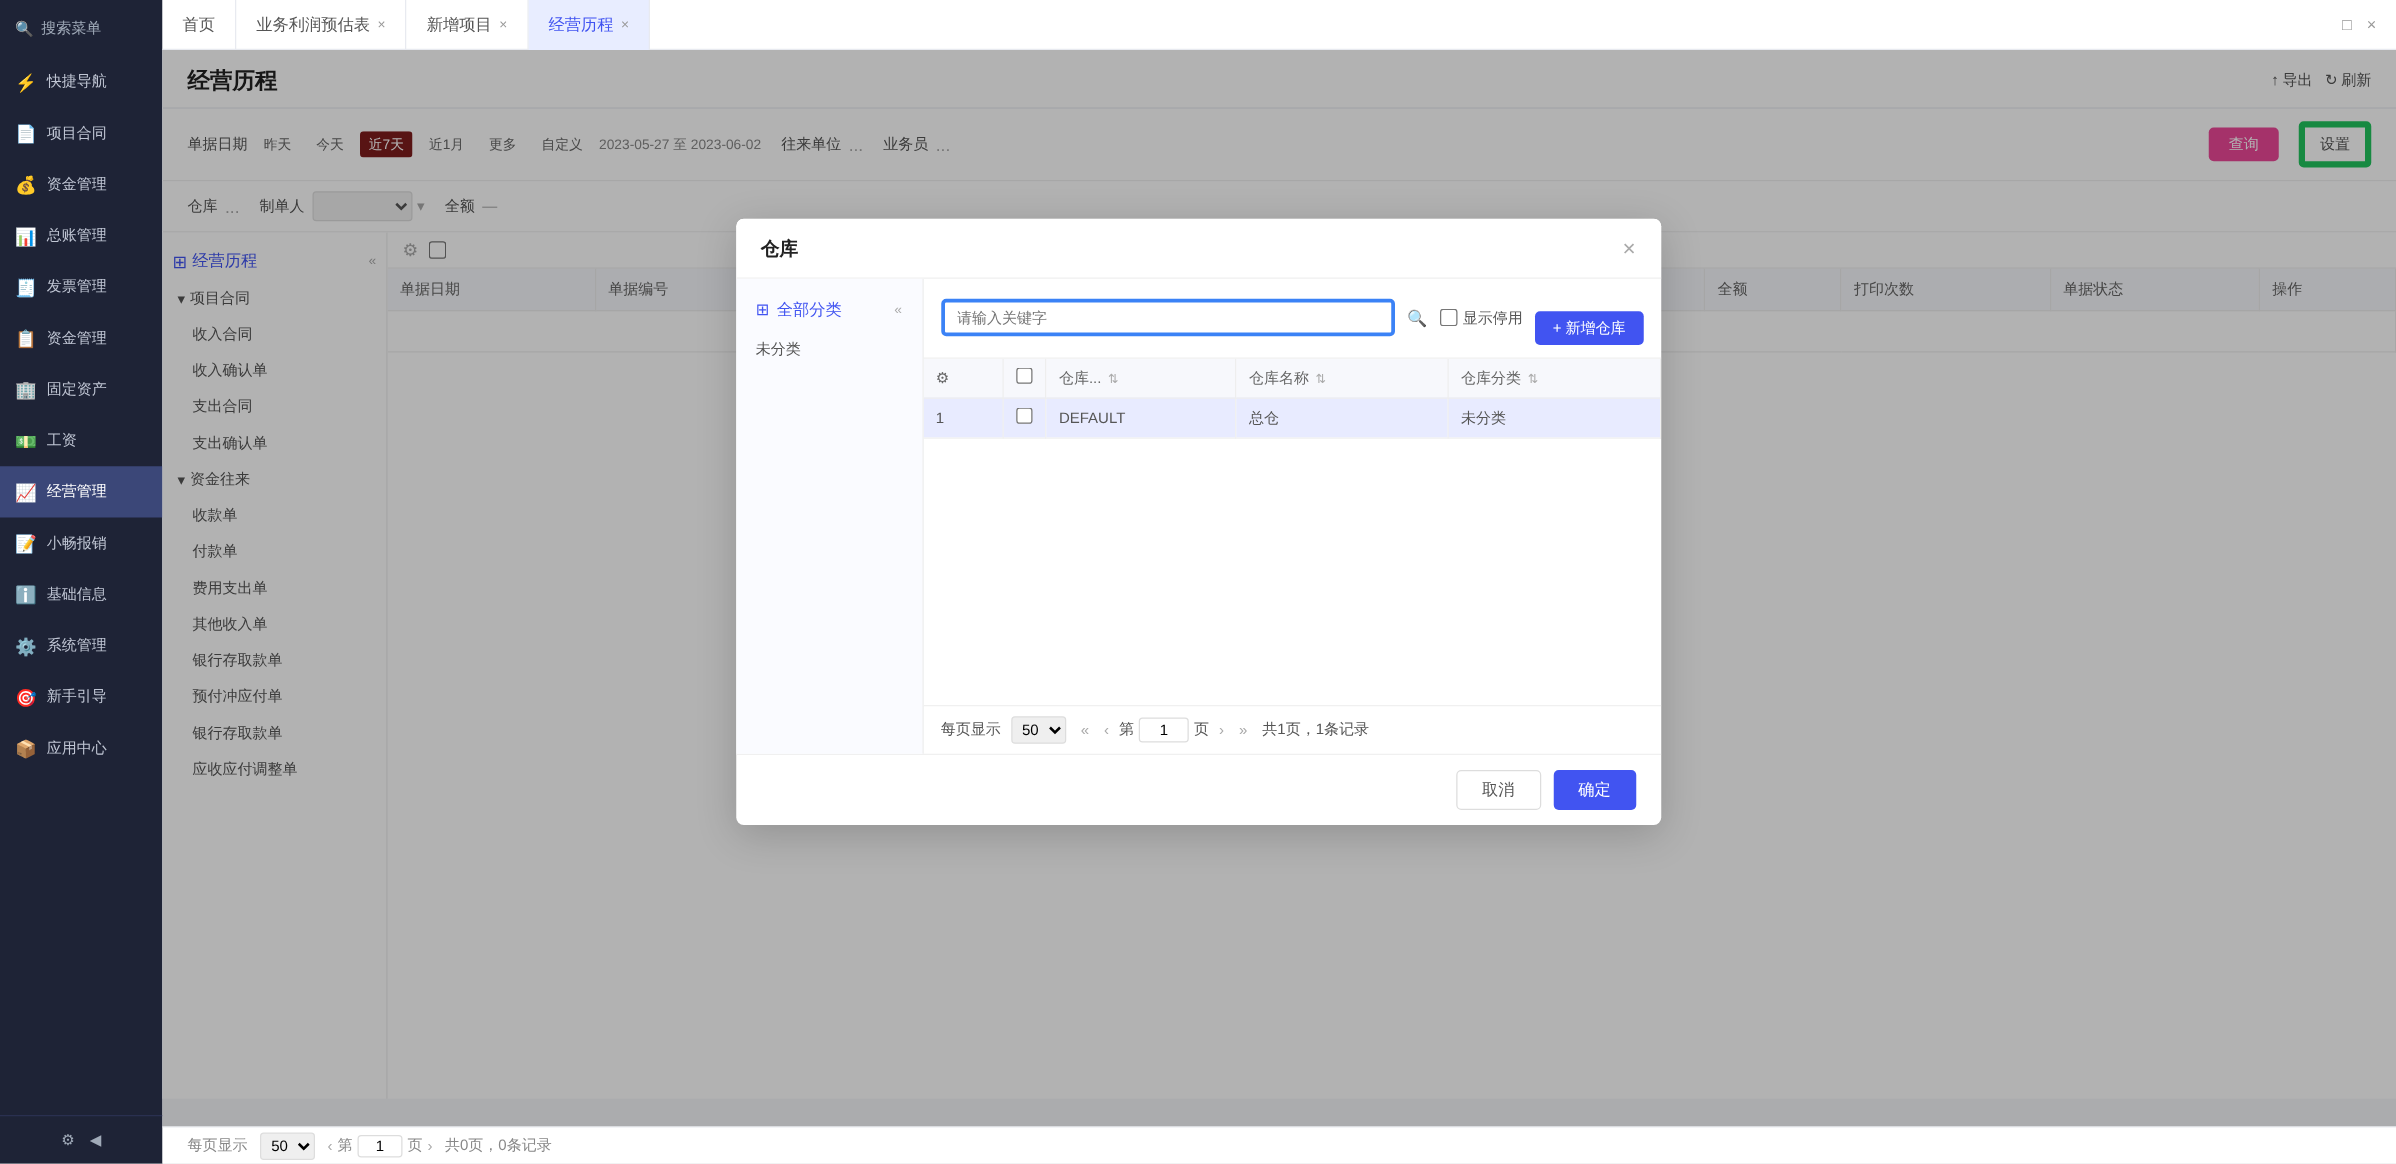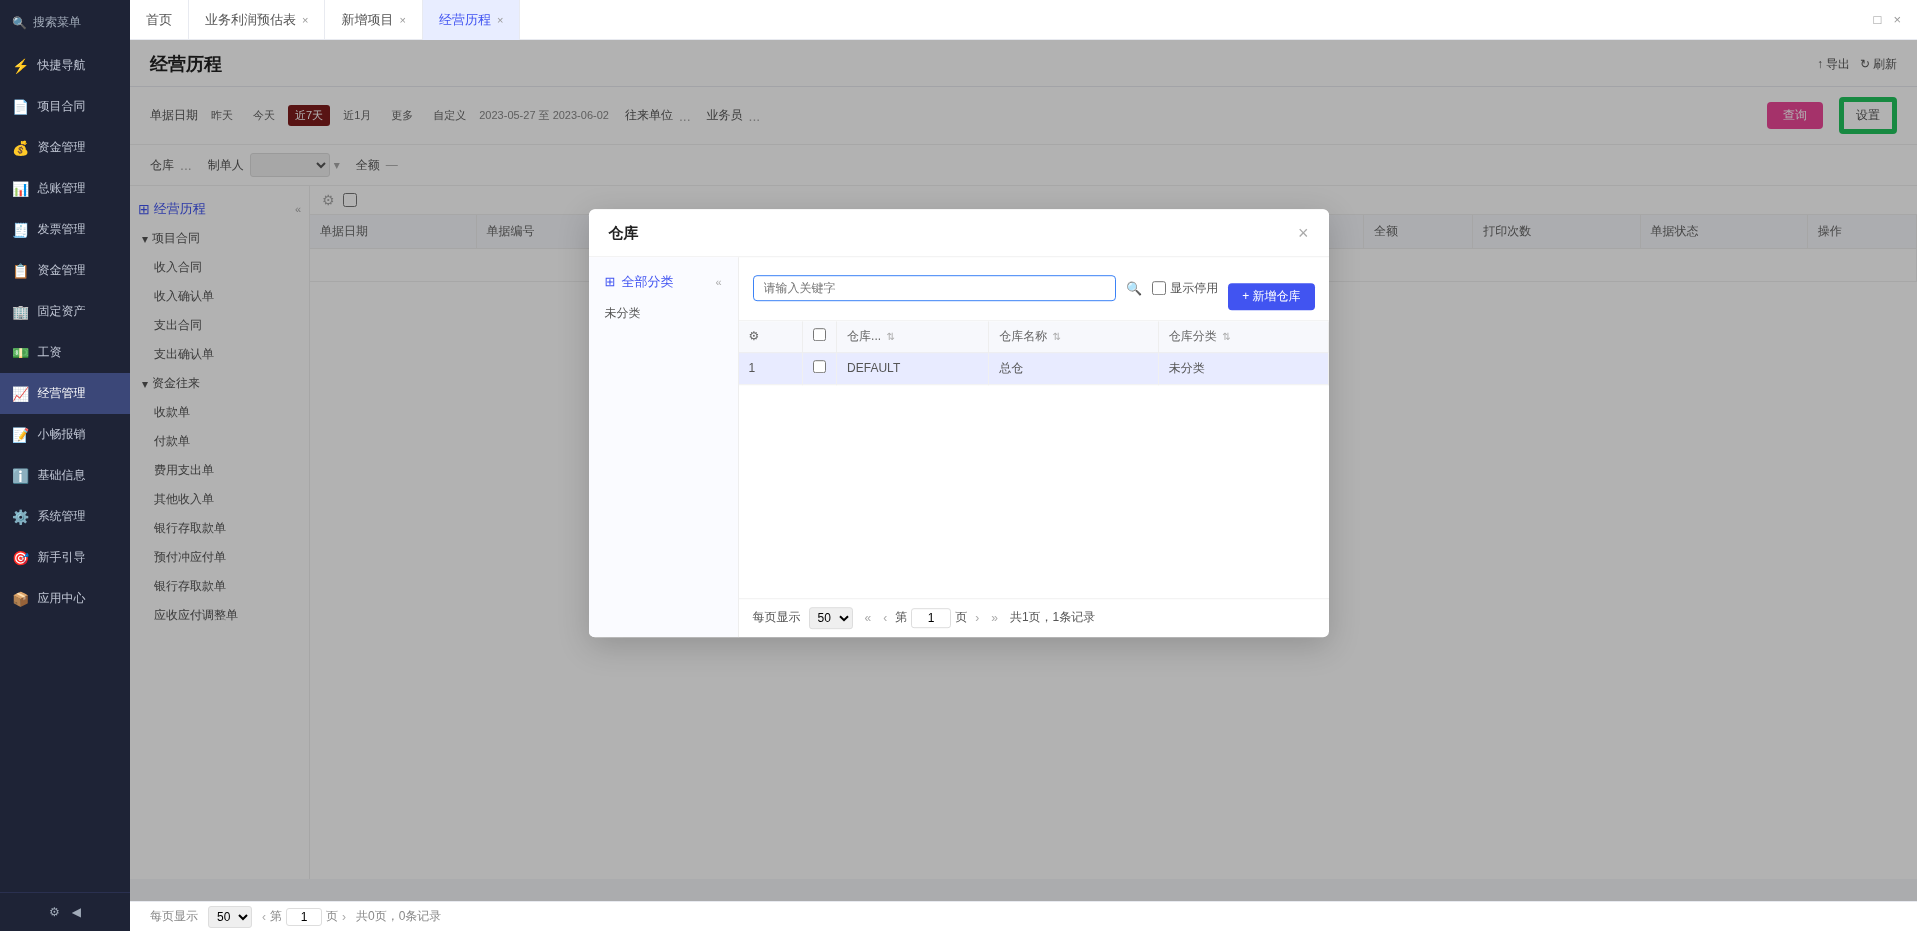--- a/index.html
+++ b/index.html
@@ -146,21 +146,21 @@
     }
     .modal-left-cat {
       padding: 6px 16px; font-size: 12px; color: #555; cursor: pointer;
     }
     .modal-right { flex: 1; display: flex; flex-direction: column; }
     .modal-toolbar {
       padding: 10px 14px; display: flex; align-items: center; gap: 10px;
       border-bottom: 1px solid #f0f0f0;
     }
     .modal-search {
-      flex: 1; border: 1px solid #3b82f6; border-radius: 4px;
+      flex: 1; border: 3px solid #3b82f6; border-radius: 4px;
       padding: 5px 10px; font-size: 12px; outline: none; color: #555;
     }
     .modal-search-icon { color: #aaa; font-size: 13px; }
     .show-disabled { display: flex; align-items: center; gap: 4px; font-size: 12px; color: #555; }
     .checkbox { width: 14px; height: 14px; cursor: pointer; }
     .btn-add-warehouse {
       background: #4154f1; color: #fff; border: none; border-radius: 4px;
       padding: 5px 14px; font-size: 12px; cursor: pointer; white-space: nowrap; margin-top: 16px;
     }
     .modal-table { flex: 1; overflow: auto; }
@@ -541,13 +541,17 @@
           <input class="page-input" type="text" value="1" style="">
           <span>页</span>
           <span class="page-nav-btn">›</span>
           <span class="page-nav-btn">»</span>
         </div>
         <span>共1页，1条记录</span>
       </div>
     </div>
   </div>
 
+  <div class="modal-actions">
+    <button class="btn-cancel">取消</button>
+    <button class="btn-confirm">确定</button>
+  </div>
 </div>
 
 </body></html>

